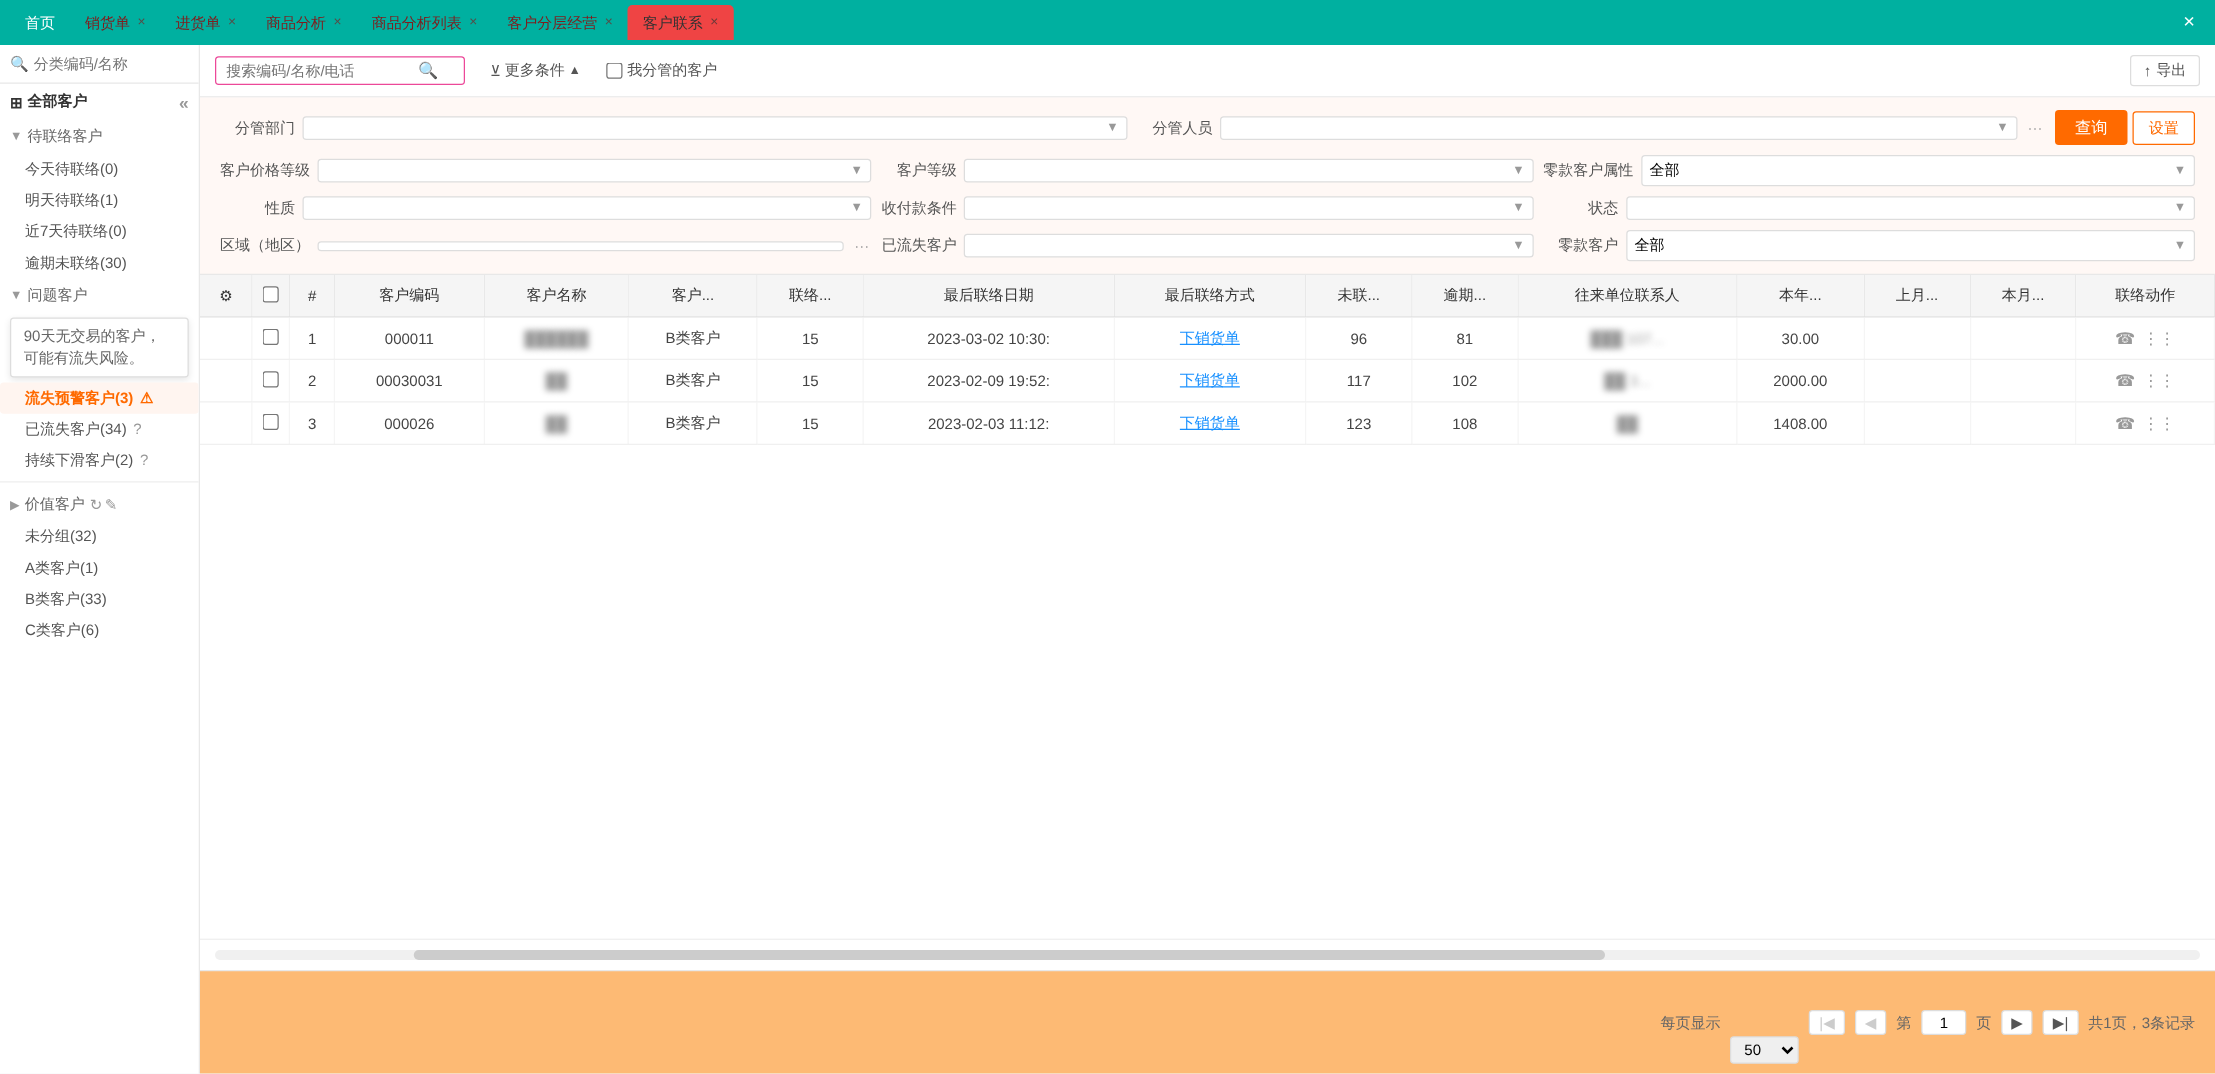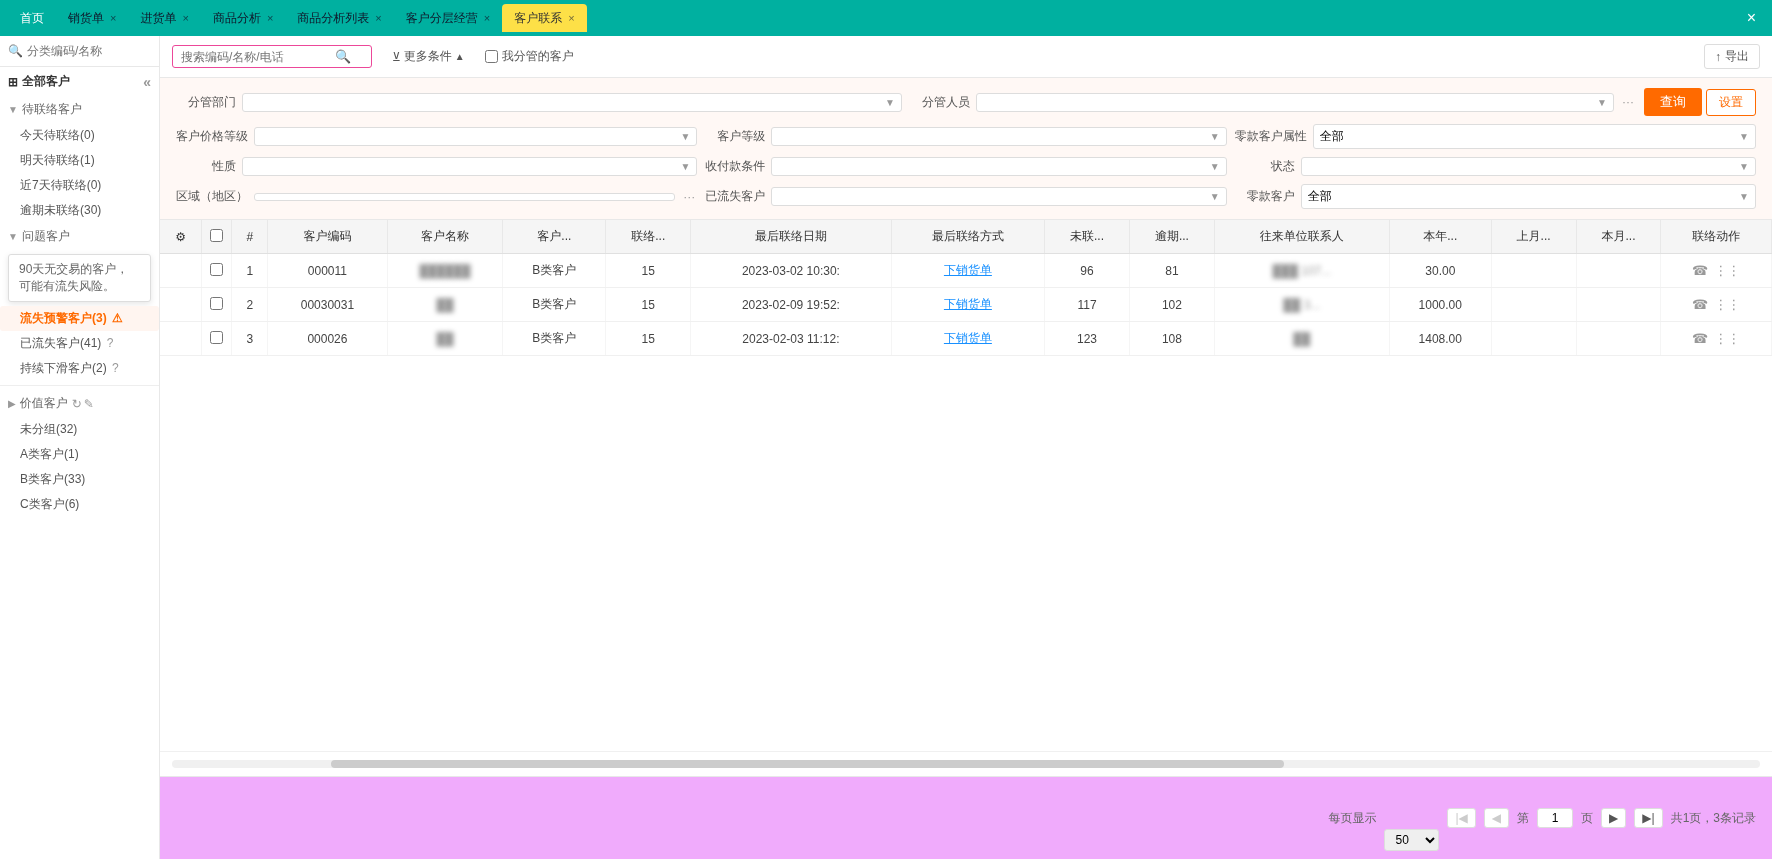--- a/index.html
+++ b/index.html
@@ -11,28 +11,28 @@
       display: flex;
       align-items: center;
       height: 36px;
       padding: 0 8px;
     }
     .top-tab {
       display: flex;
       align-items: center;
       padding: 0 12px;
       height: 28px;
-      color: #0f172a;
+      color: #7f1d1d;
       cursor: pointer;
       border-radius: 4px 4px 0 0;
       gap: 6px;
       font-size: 13px;
     }
     .top-tab.active {
-      background: #fde047;
+      background: #ef4444;
       color: #333;
     }
     .top-tab .close-x {
       color: inherit;
       font-size: 11px;
       opacity: 0.7;
     }
     .top-tab.home {
       background: none;
       color: #fff;
@@ -285,21 +285,21 @@
       color: #444;
       font-size: 12px;
       white-space: nowrap;
     }
     .link-text { color: #1890ff; cursor: pointer; text-decoration: underline; }
     .blurred { color: transparent; text-shadow: 0 0 5px rgba(0,0,0,0.4); user-select: none; }
     .col-checkbox { width: 30px; }
 
     
     .pagination-bar {
-      background: #f0abfc;
+      background: #fdba74;
       border-top: 1px solid #e8e8e8;
       padding: 8px 16px;
       display: flex;
       align-items: center;
       justify-content: flex-end;
       gap: 8px;
     }
     .page-info { color: #666; }
     .page-select {
       border: 1px solid #ddd;
@@ -423,21 +423,21 @@
       <span>问题客户</span>
     </div>
     <div class="tooltip-box">
       <span>90天无交易的客户，可能有流失风险。</span>
     </div>
     <div class="sidebar-item active-highlight" style="color:#ff6a00;font-weight:bold;">
       <span>流失预警客户(3)</span>
       <span style="color:#ff6a00;margin-left:2px;">⚠</span>
     </div>
     <div class="sidebar-item">
-      <span>已流失客户(41)</span>
+      <span>已流失客户(34)</span>
       <span style="color:#999;margin-left:2px;">?</span>
     </div>
     <div class="sidebar-item">
       <span>持续下滑客户(2)</span>
       <span style="color:#999;margin-left:2px;">?</span>
     </div>
 
     <div class="sidebar-divider"></div>
 
     <div class="sidebar-group-title">
@@ -662,21 +662,21 @@
       <td>2</td>
       <td>00030031</td>
       <td><span class="blurred">██</span></td>
       <td>B类客户</td>
       <td>15</td>
       <td>2023-02-09 19:52:</td>
       <td><span class="link-text">下销货单</span></td>
       <td>117</td>
       <td>102</td>
       <td><span class="blurred">██ 3...</span></td>
-      <td>1000.00</td>
+      <td>2000.00</td>
       <td></td>
       <td></td>
       <td>
         <div class="action-icons">
           <span class="action-icon">☎</span>
           <span class="action-icon">⋮⋮</span>
         </div>
       </td>
     </tr>
             <tr>

